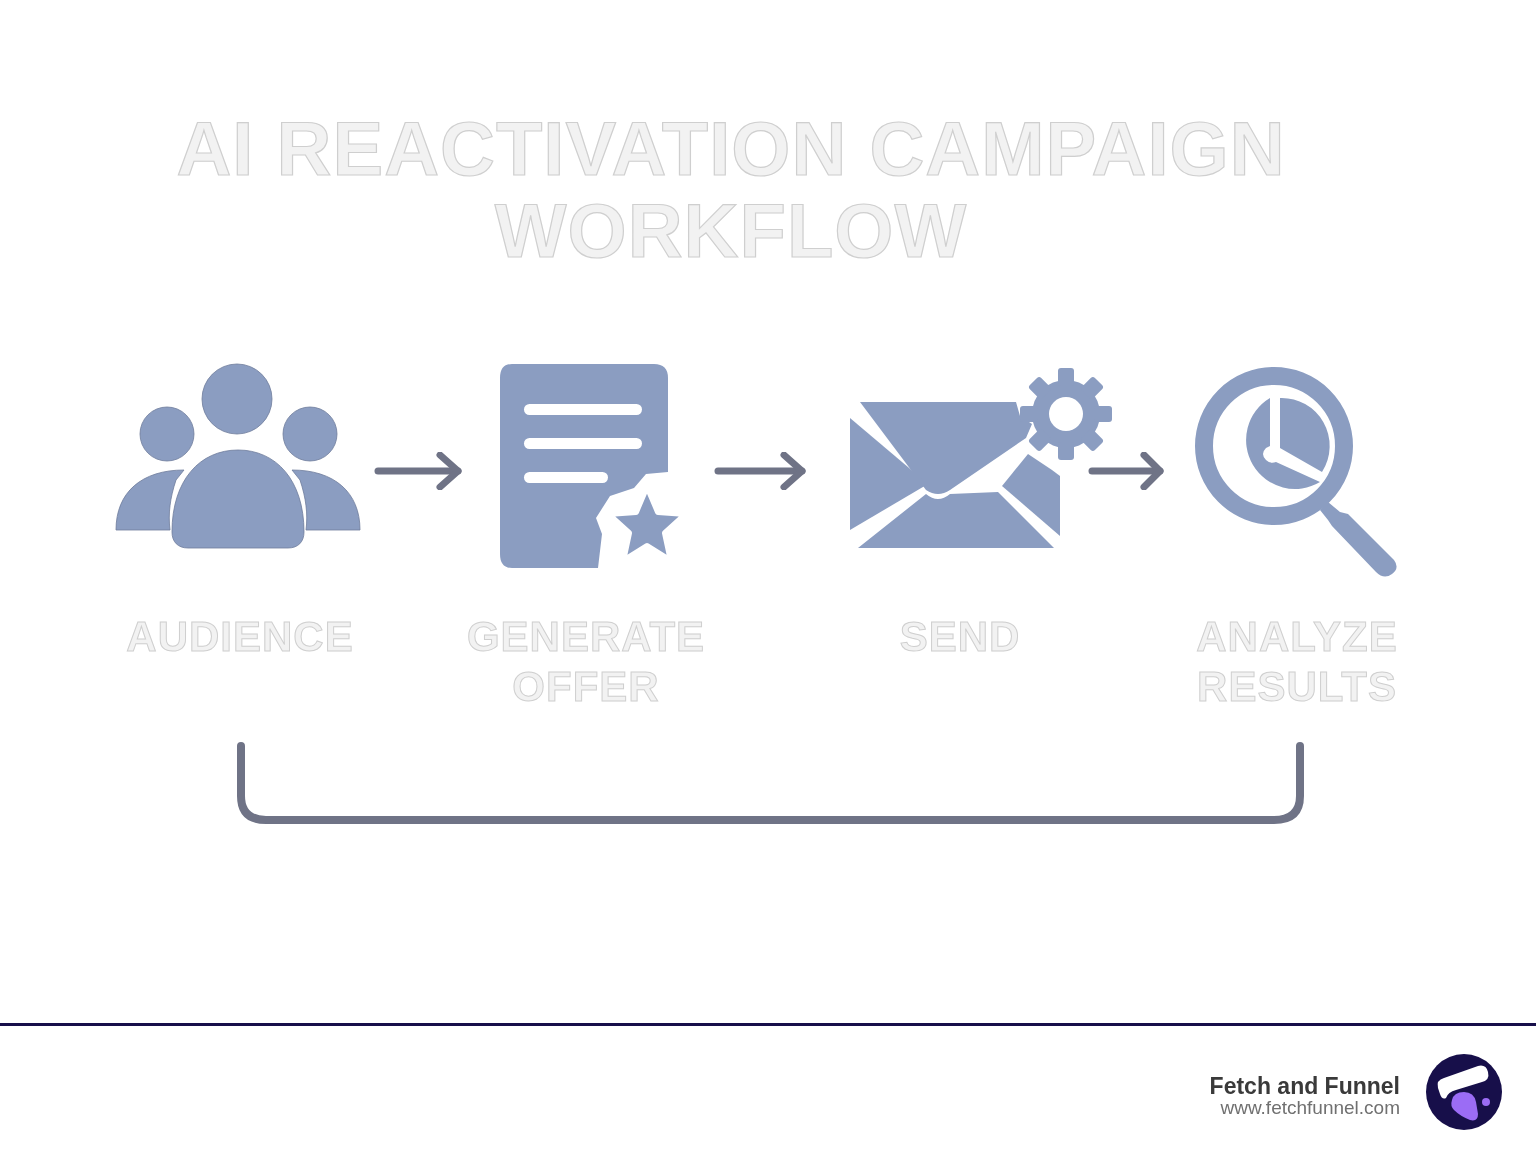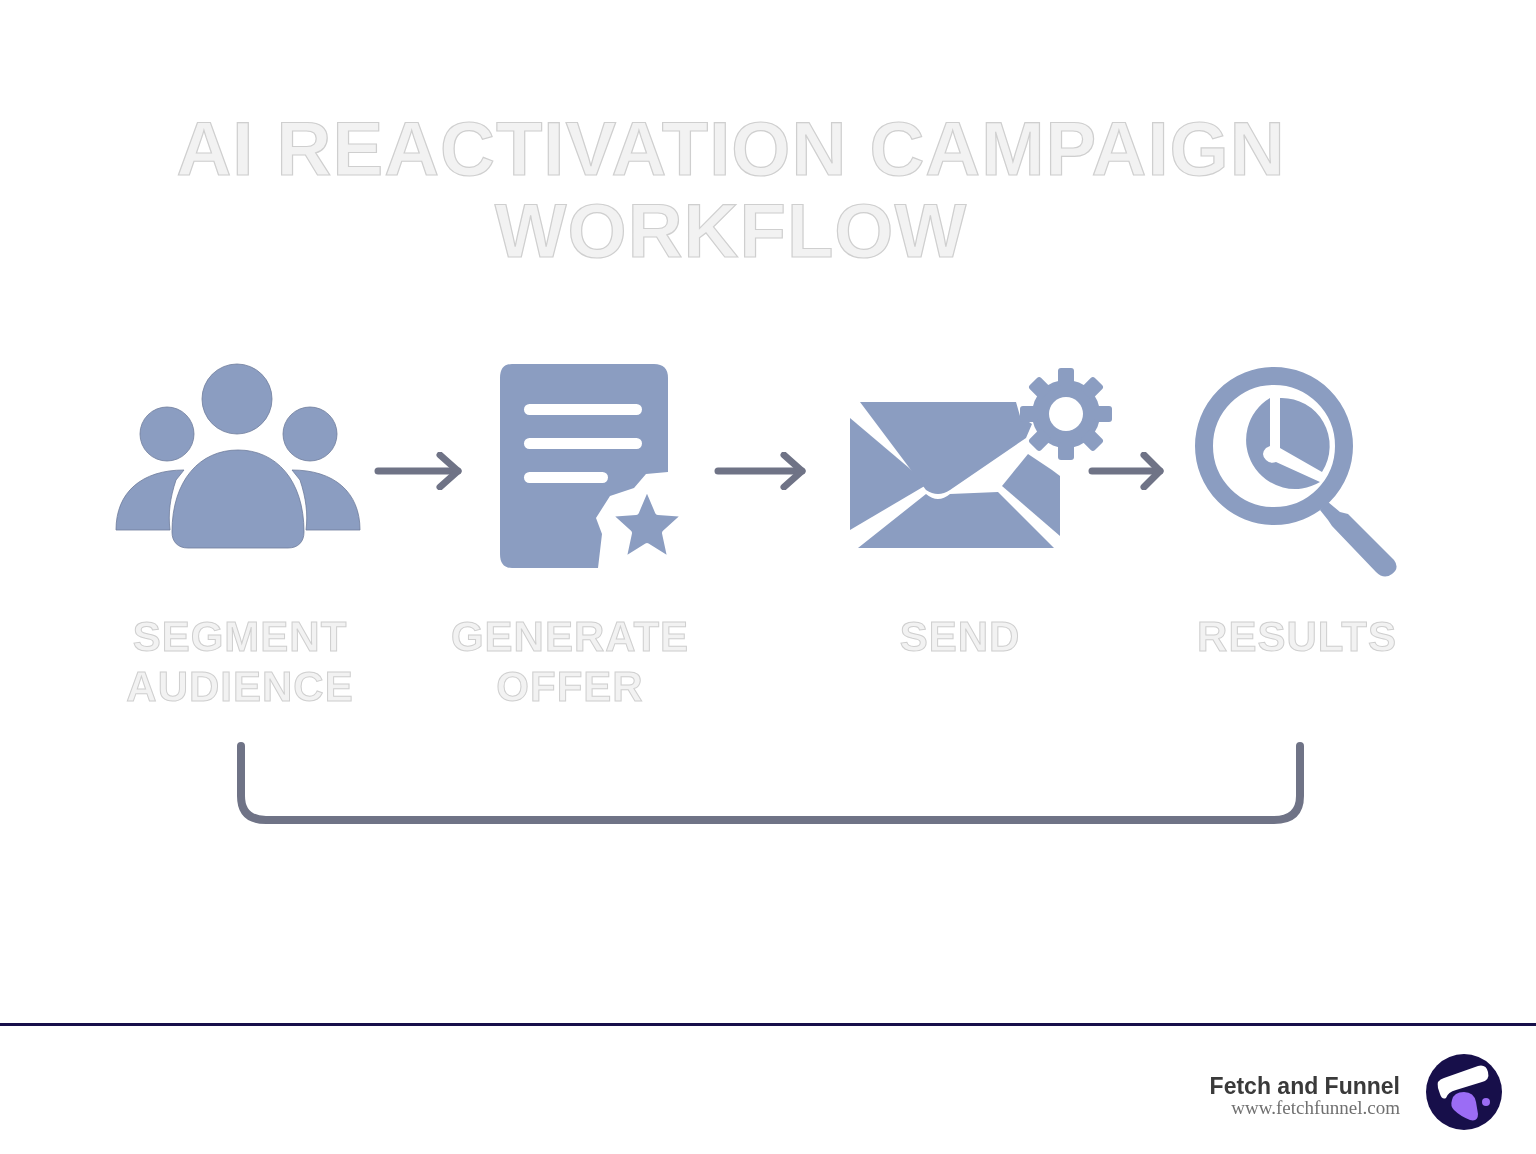--- a/index.html
+++ b/index.html
@@ -34,21 +34,21 @@
 
   .loop { position: absolute; left: 232px; top: 738px; }
 
   .footer-line { position: absolute; left: 0; top: 1023px; width: 1536px; height: 3px; background: #170f4a; }
   .brand-name {
     position: absolute; right: 136px; top: 1063px;
     font-family: "Liberation Sans", sans-serif; font-weight: 700; font-size: 23px; color: #3a3a3a; margin-top: 10px;
   }
   .brand-url {
     position: absolute; right: 136px; top: 1097px;
-    font-family: Liberation Serif, serif; font-size: 19px; color: #707070;
+    font-family: Liberation Sans, sans-serif; font-size: 19px; color: #707070;
   }
   .brand-logo { position: absolute; left: 1424px; top: 1052px; }
 </style>
 </head>
 <body>
 
 <h1 class="title">
   <span>AI REACTIVATION CAMPAIGN</span>
   <span>WORKFLOW</span>
 </h1>
@@ -135,31 +135,31 @@
 <div class="icon" style="left:1190px; top:362px;">
   <svg width="212" height="220" viewBox="0 0 212 220">
     <circle cx="84" cy="84" r="70" fill="none" stroke="#8b9dc1" stroke-width="18"></circle>
     <path d="M138,140 L150,150 L158,152 L204,198 Q210,206 202,212 Q194,218 186,210 L142,164 L138,158 L130,148 Z" fill="#8b9dc1"></path>
     <path d="M80,36 L80,84 L76,86 Q70,92 76,98 Q80,102 86,100 L130,120 A48,48 0 1 1 80,36 Z" fill="#8b9dc1"></path>
     <path d="M90,36 A48,48 0 0 1 132,110 L90,86 Z" fill="#8b9dc1"></path>
   </svg>
 </div>
 
 <div class="step-label" style="left:70px; top:612px;">
-  <span>SEGMENT</span>
   <span>AUDIENCE</span>
 </div>
-<div class="step-label" style="left:400px; top:612px;">
+<div class="step-label" style="left:416px; top:612px;">
   <span>GENERATE</span>
   <span>OFFER</span>
 </div>
 <div class="step-label" style="left:790px; top:612px;">
   <span>SEND</span>
 </div>
 <div class="step-label" style="left:1127px; top:612px;">
+  <span>ANALYZE</span>
   <span>RESULTS</span>
 </div>
 
 <div class="loop">
   <svg width="76 0" height="90" viewBox="0 0 1076 90" style="width:1076px;height:90px;">
     <path d="M9,8 L9,58 Q9,82 34,82 L1042,82 Q1068,82 1068,58 L1068,8" fill="none" stroke="#6f7386" stroke-width="8" stroke-linecap="round"></path>
   </svg>
 </div>
 
 <div class="footer-line"></div>

